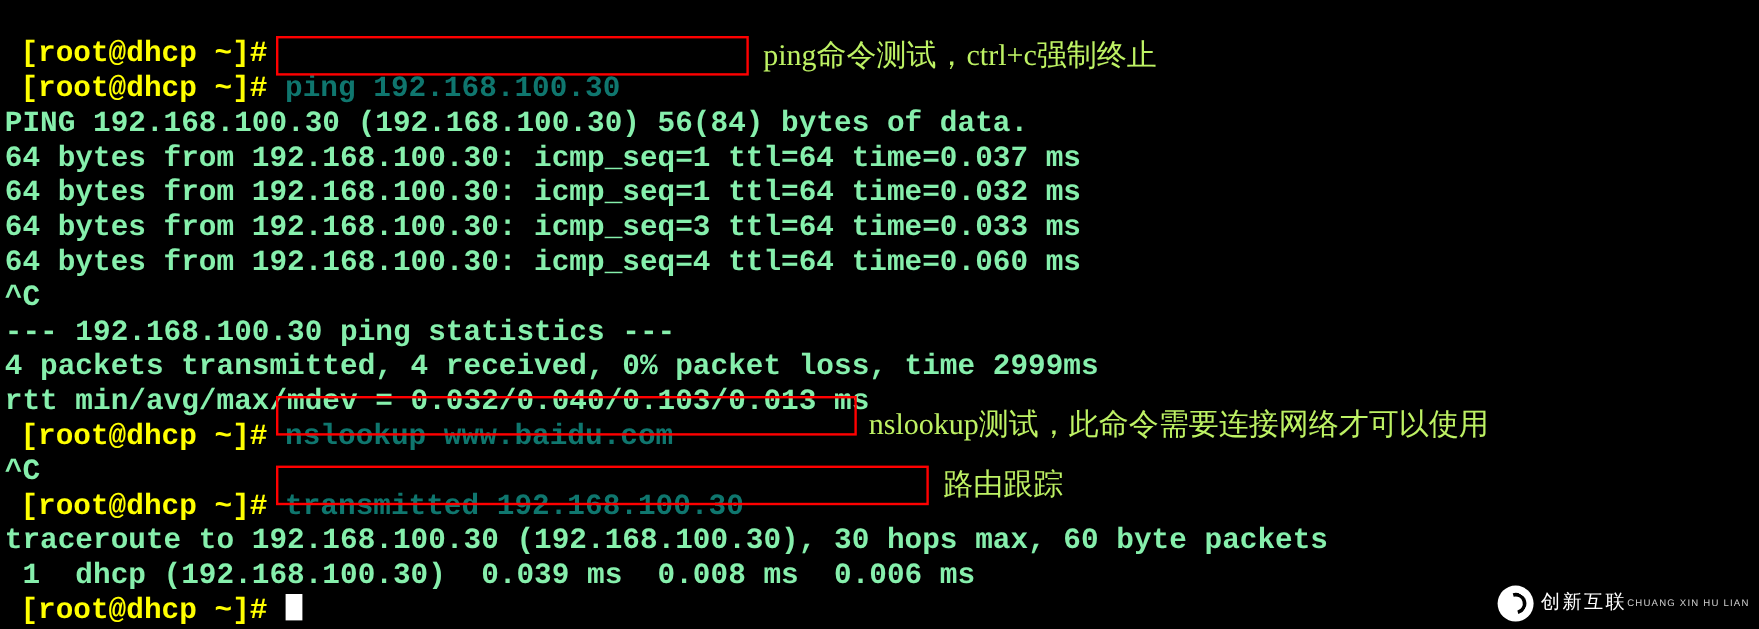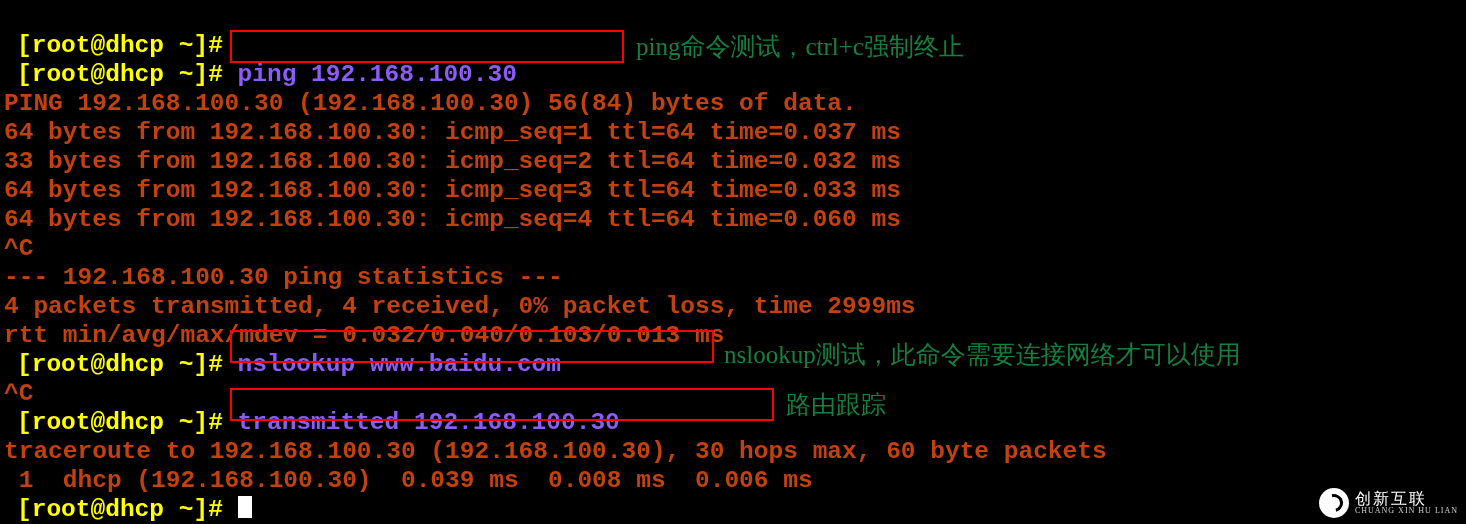--- a/index.html
+++ b/index.html
@@ -14,32 +14,32 @@
     color: #fff;
     overflow: hidden;
     font-weight: bold;
   }
   .terminal {
     position: relative;
     padding: 2px 4px;
     white-space: pre;
   }
   .prompt { color: #ffff00; margin-left: 13px; }
-  .cmd    { color: #8b5cf6; }
-  .out    { color: #c2410c; }
+  .cmd    { color: #0f766e; }
+  .out    { color: #86efac; }
   .cursor {
     display:inline-block;
     width: 14px;
     height: 22px;
     background:#fff;
     vertical-align: -2px;
   }
   .annot {
     position: absolute;
-    color: #15803d;
+    color: #bef264;
     font-family: "SimSun", "NSimSun", "FangSong", "STSong", serif;
     font-size: 25px;
     font-weight: normal;
   }
   .redbox {
     position: absolute;
     border: 2px solid #ff0000;
     background: transparent;
     pointer-events: none;
   }
@@ -65,37 +65,37 @@
     border:3px solid #000;
     border-left-color:transparent;
     border-bottom-color:transparent;
     border-radius:50%;
     transform: rotate(30deg);
     box-sizing:border-box;
   }
   .logo-text {
     color:#fff;
     display:flex;
-    flex-direction:column;
     line-height:1;
-    font-family: Liberation Serif, serif;
+    font-family: Liberation Sans, sans-serif;
     font-weight: normal;
+    align-items: center;
   }
   .logo-text .cn { font-size:16px; letter-spacing:2px;}
   .logo-text .py { font-size:8px; letter-spacing:1px; opacity:.8;}
 </style>
 </head>
 <body>
 
 <div class="terminal">
 <span class="prompt">[<span>root</span>@<span>dhcp</span> <span>~</span>]<span>#</span> </span>
 <span class="prompt">[<span>root</span>@<span>dhcp</span> <span>~</span>]<span>#</span> </span><span class="cmd">ping 192.168.100.30</span>
 <span class="out">PING 192.168.100.30 (192.168.100.30) 56(84) bytes of data.</span>
 <span class="out">64 bytes from 192.168.100.30: icmp_seq=1 ttl=64 time=0.037 ms</span>
-<span class="out">33 bytes from 192.168.100.30: icmp_seq=2 ttl=64 time=0.032 ms</span>
+<span class="out">64 bytes from 192.168.100.30: icmp_seq=1 ttl=64 time=0.032 ms</span>
 <span class="out">64 bytes from 192.168.100.30: icmp_seq=3 ttl=64 time=0.033 ms</span>
 <span class="out">64 bytes from 192.168.100.30: icmp_seq=4 ttl=64 time=0.060 ms</span>
 <span class="out">^C</span>
 <span class="out">--- 192.168.100.30 ping statistics ---</span>
 <span class="out">4 packets transmitted, 4 received, 0% packet loss, time 2999ms</span>
 <span class="out">rtt min/avg/max/mdev = 0.032/0.040/0.103/0.013 ms</span>
 <span class="prompt">[<span>root</span>@<span>dhcp</span> <span>~</span>]<span>#</span> </span><span class="cmd">nslookup www.baidu.com</span>
 <span class="out">^C</span>
 <span class="prompt">[<span>root</span>@<span>dhcp</span> <span>~</span>]<span>#</span> </span><span class="cmd">transmitted 192.168.100.30</span>
 <span class="out">traceroute to 192.168.100.30 (192.168.100.30), 30 hops max, 60 byte packets</span>

